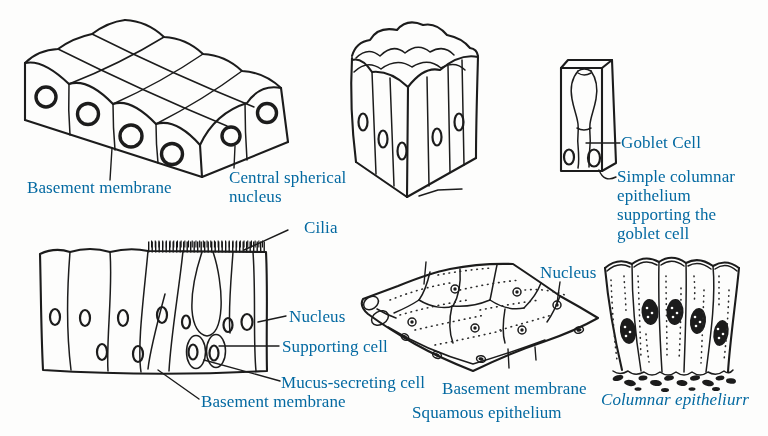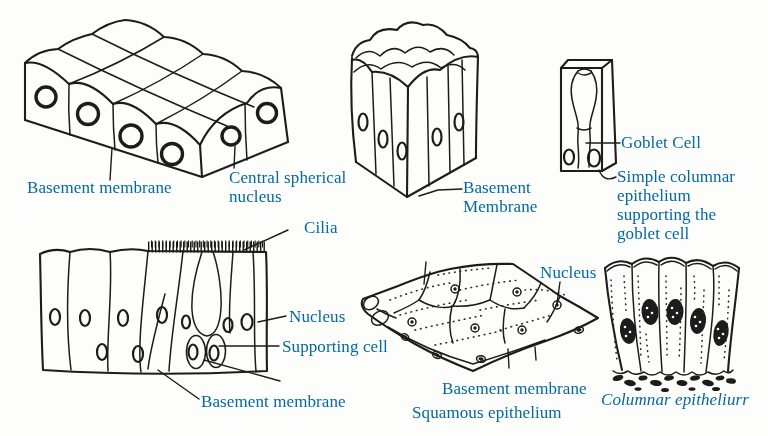--- a/index.html
+++ b/index.html
@@ -290,29 +290,28 @@
       <path class="lead" d="M426,262 L424,284"></path>
       <path class="lead" d="M560,282 L557,303"></path>
       <path class="lead" d="M536,360 L535,347"></path>
       <path class="lead" d="M509,368 L508,349"></path>
     </g>
   </svg>
 
   <div class="label" style="left:27px;top:178px;">Basement membrane</div>
   <div class="label" style="left:229px;top:168px;">Central spherical
 nucleus</div>
-  <div class="label" style="left:463px;top:178px;">Basement
-Membrane</div>
   <div class="label" style="left:621px;top:133px;">Goblet Cell</div>
   <div class="label" style="left:617px;top:167px;">Simple columnar
 epithelium
 supporting the
 goblet cell</div>
   <div class="label" style="left:304px;top:218px;">Cilia</div>
   <div class="label" style="left:289px;top:307px;">Nucleus</div>
   <div class="label" style="left:282px;top:337px;">Supporting cell</div>
+  <div class="label" style="left:281px;top:373px;">Mucus-secreting cell</div>
   <div class="label" style="left:201px;top:392px;">Basement membrane</div>
   <div class="label" style="left:540px;top:263px;">Nucleus</div>
   <div class="label" style="left:442px;top:379px;">Basement membrane</div>
   <div class="label" style="left:412px;top:403px;">Squamous epithelium</div>
   <div class="label" style="left:601px;top:390px;font-style:italic;">Columnar epitheliurr</div>
 
 </div>
 
 </body></html>

